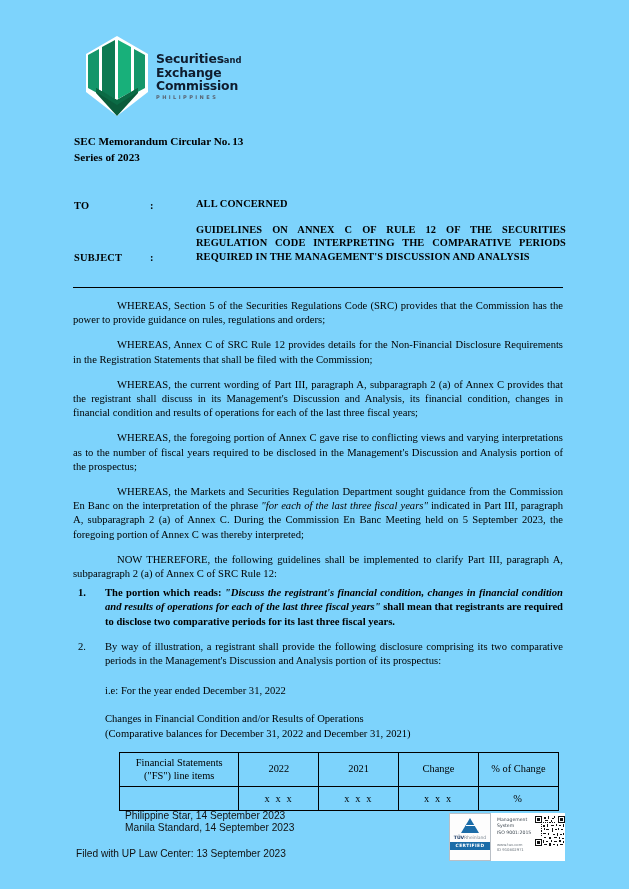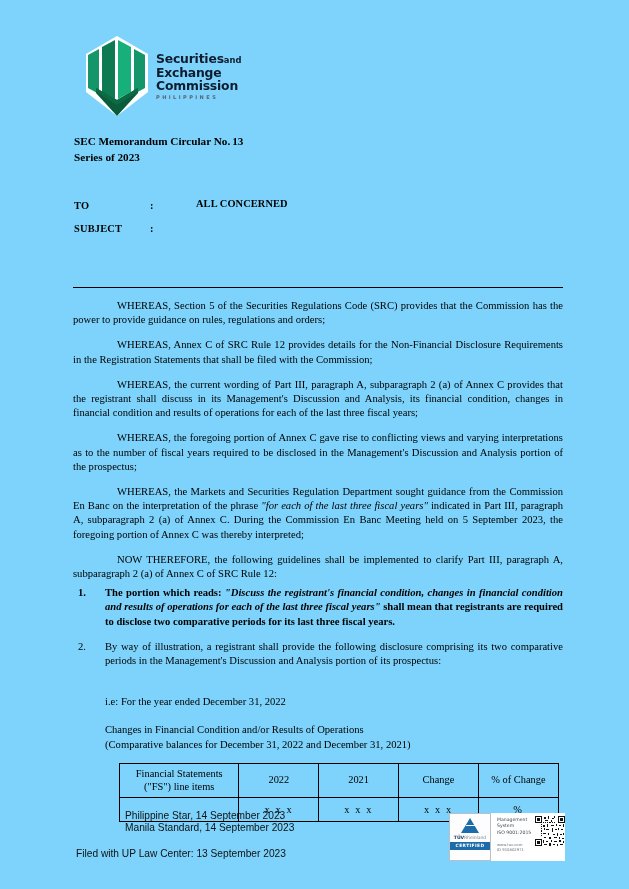--- a/index.html
+++ b/index.html
@@ -159,21 +159,21 @@
     top: 0;
     width: 22px;
   }
   li.item-1 {
     font-weight: bold;
   }
   li.item-2 {
     font-weight: normal;
   }
   .sub-line {
-    margin-top: 27px;
+    margin-top: 16px;
     text-indent: 0;
     text-align: left;
   }
 
   .illus-head {
     margin: 14px 0 0 32px;
     line-height: 14.4px;
     font-size: 10.6px;
   }
 
@@ -346,20 +346,21 @@
 
   <div class="meta">
     <div class="meta-row">
       <div class="meta-label">TO</div>
       <div class="meta-colon">:</div>
       <div class="meta-value single">ALL CONCERNED</div>
     </div>
     <div class="meta-row">
       <div class="meta-label">SUBJECT</div>
       <div class="meta-colon">:</div>
+      <div class="meta-value">GUIDELINES ON ANNEX C OF RULE 12 OF THE SECURITIES REGULATION CODE INTERPRETING THE COMPARATIVE PERIODS REQUIRED IN THE MANAGEMENT'S DISCUSSION AND ANALYSIS</div>
     </div>
   </div>
 
   <div class="rule"></div>
 
   <div class="body-wrap">
 
     <p class="para">WHEREAS, Section 5 of the Securities Regulations Code (SRC) provides that the Commission has the power to provide guidance on rules, regulations and orders;</p>
     <p class="para">WHEREAS, Annex C of SRC Rule 12 provides details for the Non-Financial Disclosure Requirements in the Registration Statements that shall be filed with the Commission;</p>
     <p class="para">WHEREAS, the current wording of Part III, paragraph A, subparagraph 2 (a) of Annex C provides that the registrant shall discuss in its Management's Discussion and Analysis, its financial condition, changes in financial condition and results of operations for each of the last three fiscal years;</p>

